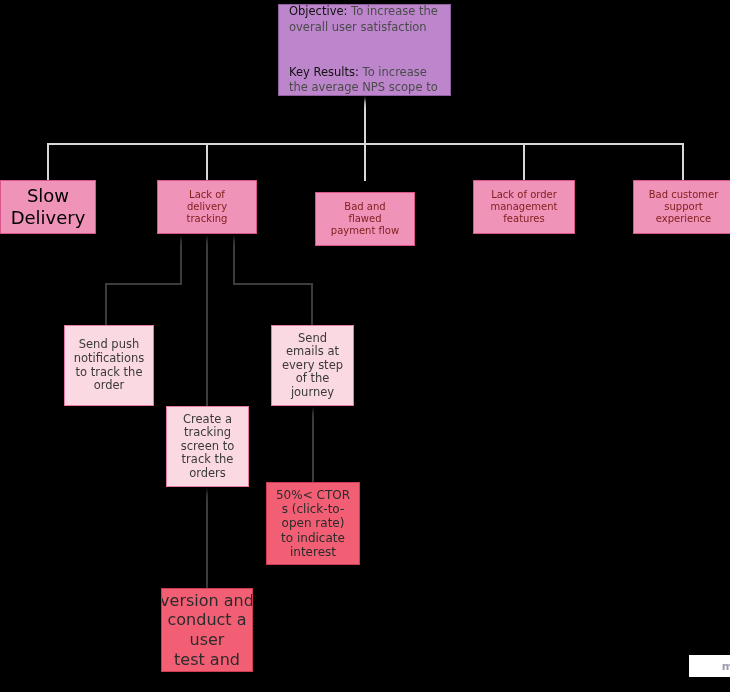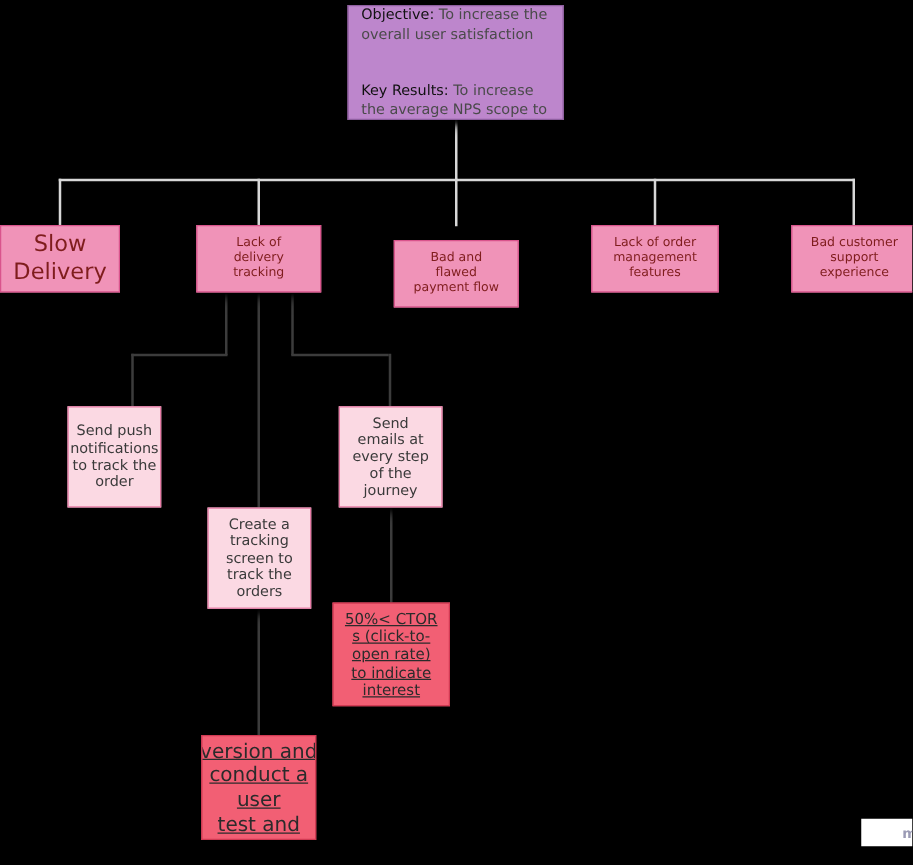--- a/index.html
+++ b/index.html
@@ -71,38 +71,37 @@
   
   .card.opportunity {
     background: #f093b8;
     border-color: #d9548c;
     font-size: 10px;
     color: #7f1d1d;
   }
   .card.opportunity.big {
     font-size: 18px;
     line-height: 1.22;
-    color: #7f1d1d;
+    color: #000000;
   }
 
   
   .card.solution {
     background: #fbd9e3;
     border-color: #e87ba6;
     font-size: 11.5px;
     color: #3a3a3a;
   }
 
   
   .card.experiment {
     background: #f25f74;
     border-color: #d13a53;
     font-size: 12px;
     color: #2b2b2b;
-    text-decoration: underline;
   }
   .card.experiment.small {
     font-size: 16px;
     line-height: 1.22;
   }
 
   
   #watermark {
     position: absolute;
     display: flex;
@@ -170,21 +169,21 @@
 management
 features</span>
   </div>
 
   <div class="card opportunity" style="left:633px; top:180px; width:101px; height:54px;">
     <span class="txt">Bad customer
 support
 experience</span>
   </div>
 
-  <div class="card solution" style="left:54px; top:325px; width:75px; height:81px;">
+  <div class="card solution" style="left:64px; top:325px; width:90px; height:81px;">
     <span class="txt">Send push
 notifications
 to track the
 order</span>
   </div>
 
   <div class="card solution" style="left:166px; top:406px; width:83px; height:81px;">
     <span class="txt">Create a
 tracking
 screen to

